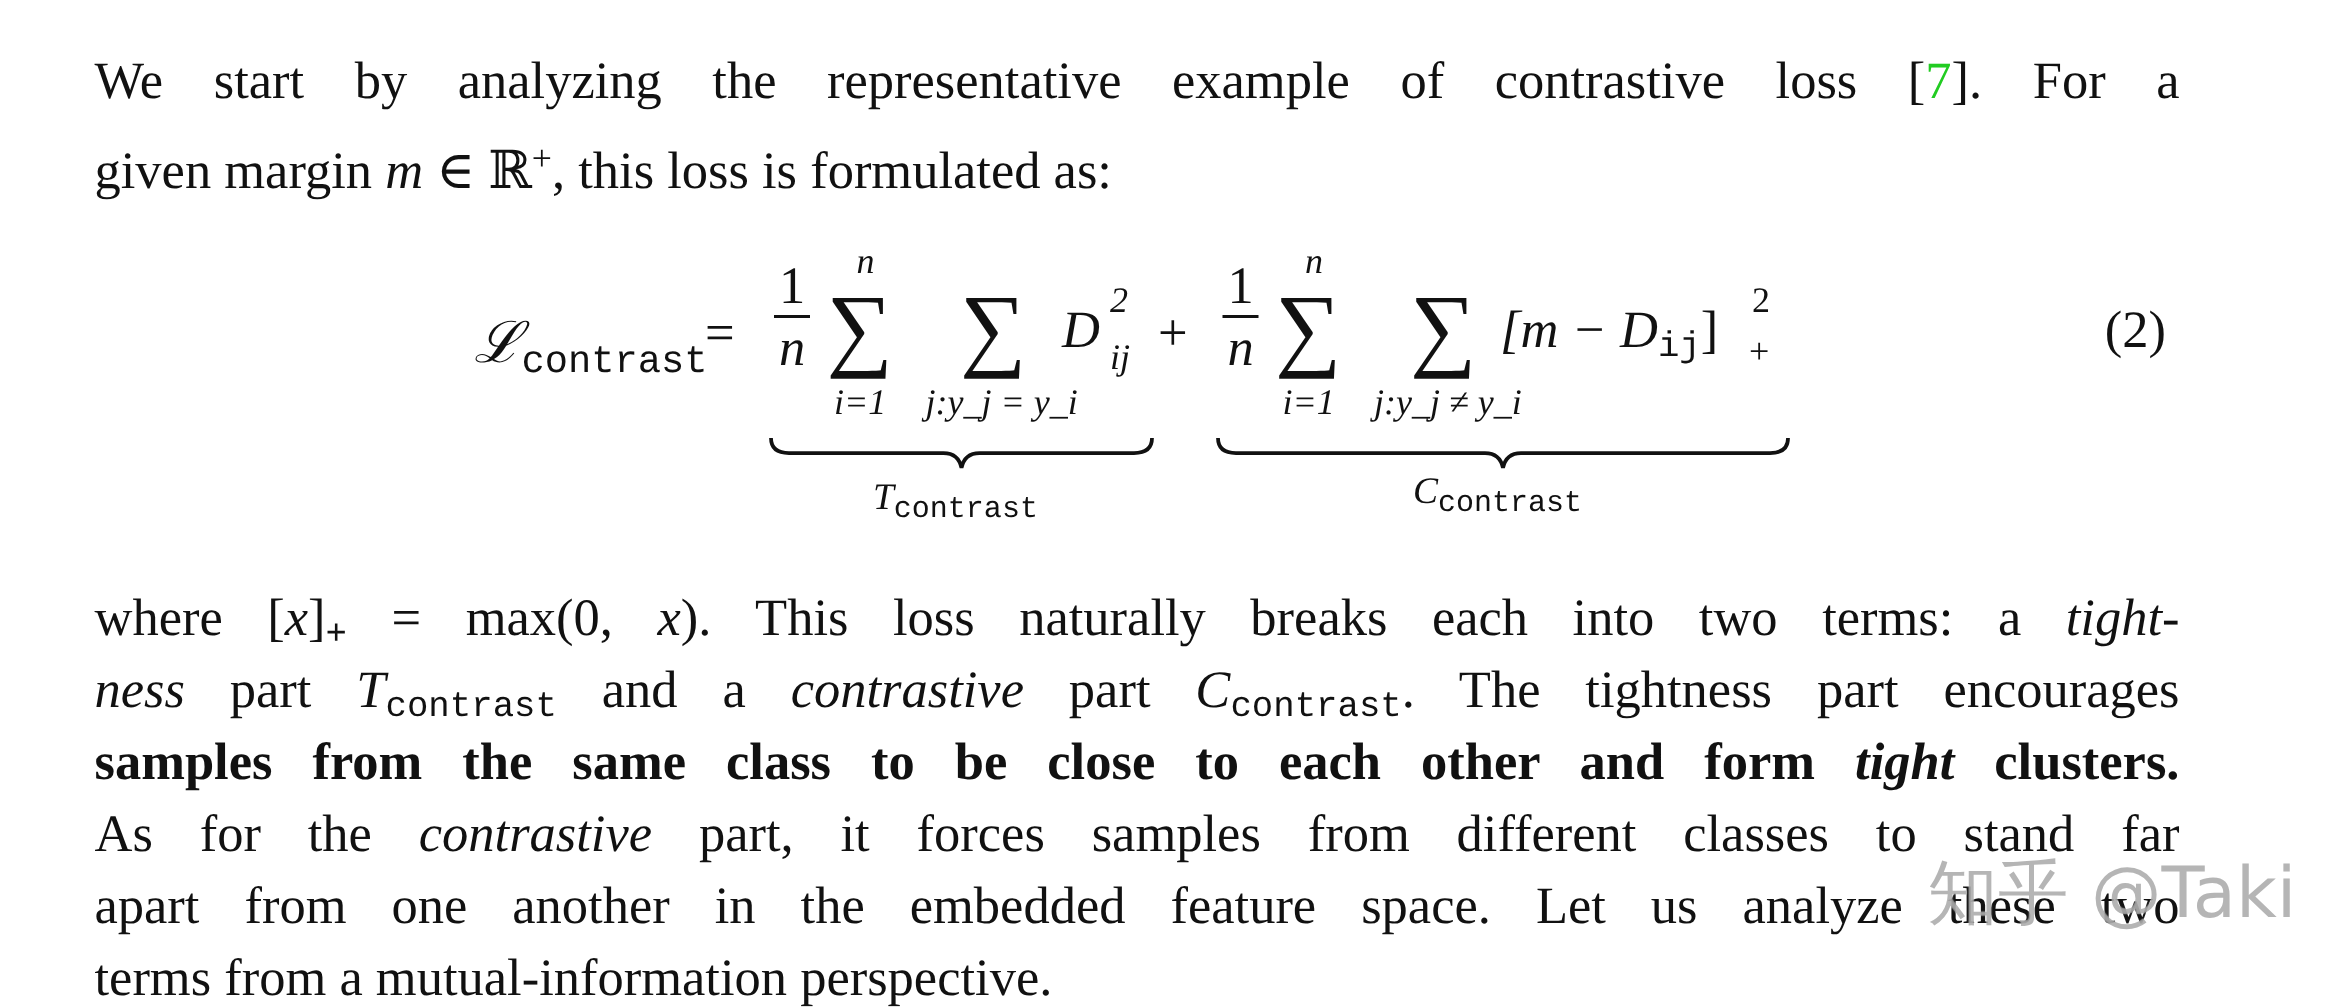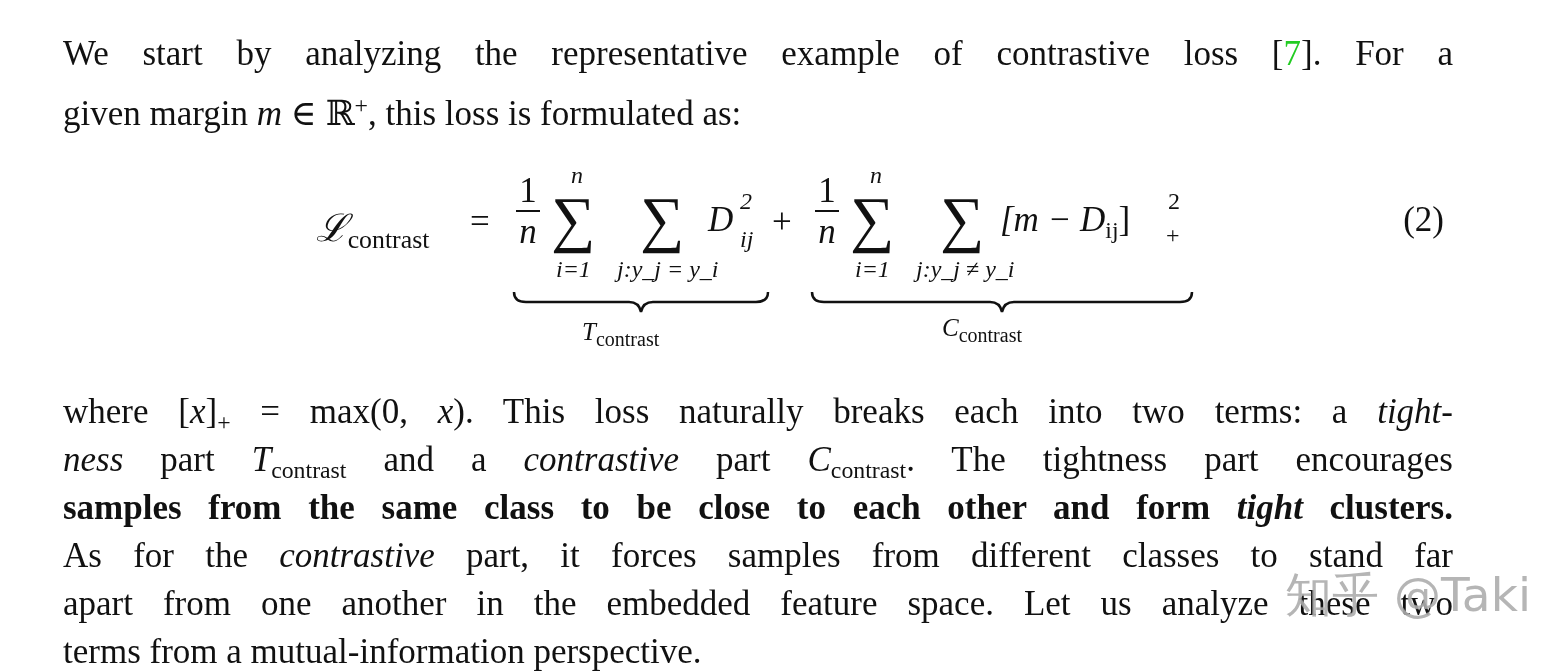--- a/index.html
+++ b/index.html
@@ -10,21 +10,21 @@
   }
   .line {
     position: absolute; left: 63px; width: 1390px;
     font-size: 35px; line-height: 48px; white-space: nowrap;
     text-align: justify; text-align-last: justify;
     font-family: "Liberation Serif", "DejaVu Serif", serif;
   }
   .last { text-align-last: left; }
   .cite { color: #22cc22; }
   i, .mi { font-style: italic; }
-  sub { font-size: 0.68em; vertical-align: -0.28em; font-style: normal; line-height: 0; }
+  sub { font-size: 0.68em; vertical-align: -0.28em; font-style: normal; line-height: 0; font-family: Liberation Mono, monospace; }
   sup { font-size: 0.68em; vertical-align: 0.5em; line-height: 0; }
 
   
   .eq { position: absolute; left: 0; top: 160px; width: 1559px; height: 200px;
         font-family: "Liberation Serif", "DejaVu Serif", serif; font-size: 35px; }
   .eq .abs { position: absolute; white-space: nowrap; }
   .frac { position: absolute; text-align: center; width: 28px; }
   .frac .num { display: block; line-height: 38px; }
   .frac .bar { display: block; border-top: 2px solid #111; margin: 0 2px; }
   .frac .den { display: block; line-height: 40px; font-style: italic; }

